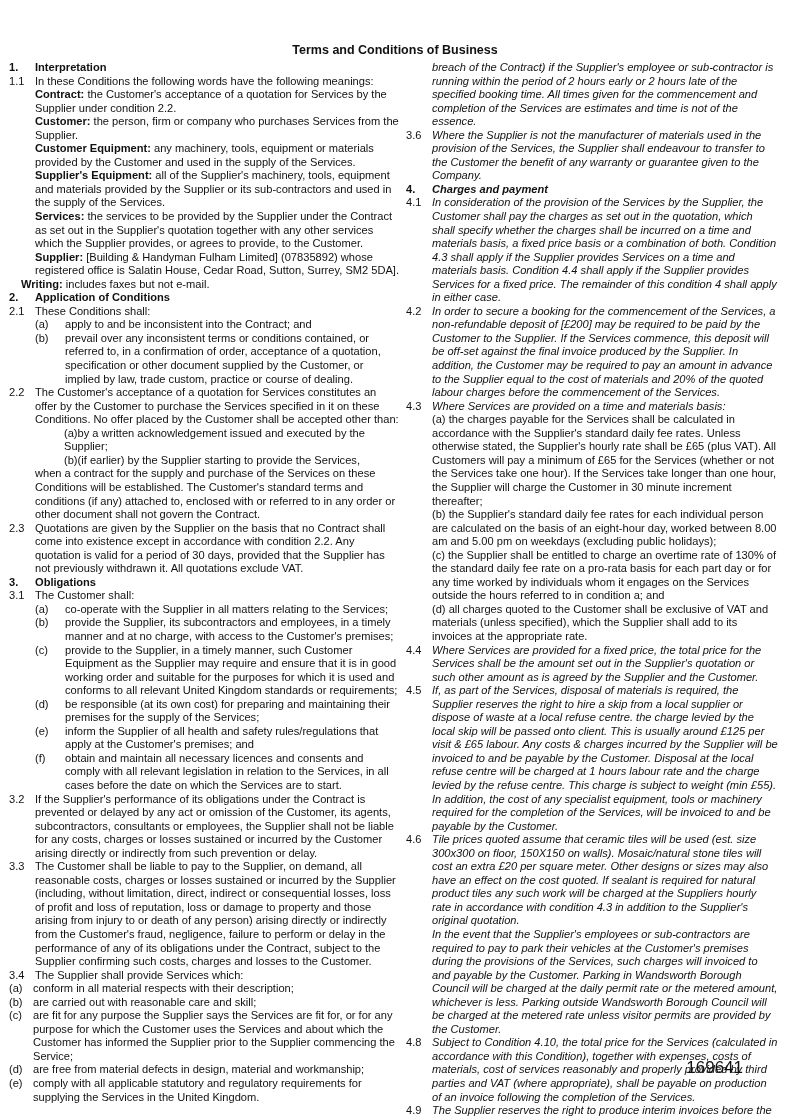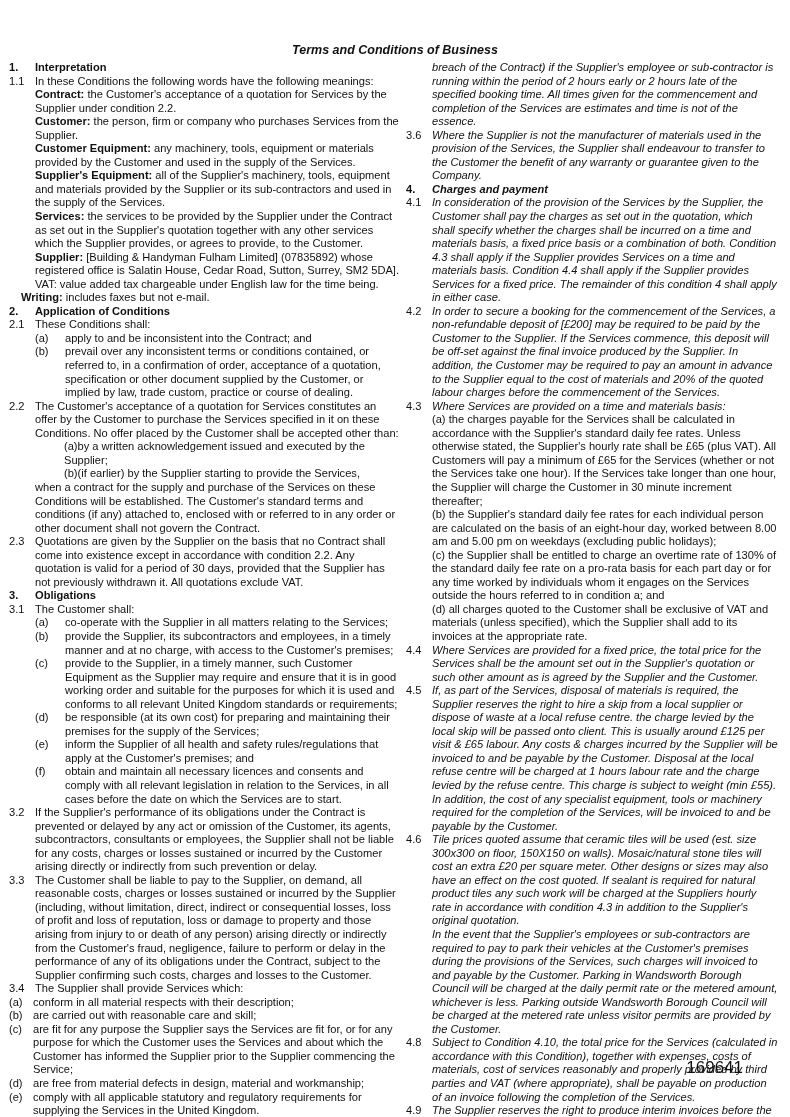--- a/index.html
+++ b/index.html
@@ -3,21 +3,21 @@
 <meta charset="utf-8">
 <style>
   html, body { margin: 0; padding: 0; background: #ffffff; }
   body {
     width: 790px; height: 1117px; position: relative; overflow: hidden;
     font-family: "Liberation Sans", sans-serif; color: #111;
     font-size: 11.1px; line-height: 13.55px;
   }
   .title {
     position: absolute; top: 44px; left: 0; width: 790px; text-align: center;
-    font-weight: bold; font-size: 12.5px; font-style: italic;
+    font-weight: bold; font-size: 12.5px;
   }
   .col { position: absolute; top: 61px; }
   .col-left { left: 9px; width: 392px; }
   .col-right { left: 406px; width: 372px; }
   .blk { position: relative; }
   .num { position: absolute; left: 0; top: 0; }
   .h { font-weight: bold; }
   .h .num { font-weight: bold; }
   .p0 { padding-left: 26px; }
   .p1 { padding-left: 26px; }
@@ -47,21 +47,20 @@
   <div class="blk">
     <span class="num">1.1</span>
     <div class="p1">In these Conditions the following words have the following meanings:</div>
   </div>
   <div class="blk p1 def"><b>Contract:</b><span> the Customer's acceptance of a quotation for Services by the Supplier under condition 2.2.</span></div>
   <div class="blk p1 def"><b>Customer:</b><span> the person, firm or company who purchases Services from the Supplier.</span></div>
   <div class="blk p1 def"><b>Customer Equipment:</b><span> any machinery, tools, equipment or materials provided by the Customer and used in the supply of the Services.</span></div>
   <div class="blk p1 def"><b>Supplier's Equipment:</b><span> all of the Supplier's machinery, tools, equipment and materials provided by the Supplier or its sub-contractors and used in the supply of the Services.</span></div>
   <div class="blk p1 def"><b>Services:</b><span> the services to be provided by the Supplier under the Contract as set out in the Supplier's quotation together with any other services which the Supplier provides, or agrees to provide, to the Customer.</span></div>
   <div class="blk p1 def"><b>Supplier:</b><span> [Building &amp; Handyman Fulham Limited] (07835892) whose registered office is Salatin House, Cedar Road, Sutton, Surrey, SM2 5DA].</span></div>
-  <div class="blk p1 def"><span>VAT: value added tax chargeable under English law for the time being.</span></div>
   <div class="blk def" style="padding-left:12px"><b>Writing:</b><span> includes faxes but not e-mail.</span></div>
 
   <div class="blk h">
     <span class="num">2.</span>
     <div class="p0">Application of Conditions</div>
   </div>
   <div class="blk">
     <span class="num">2.1</span>
     <div class="p1">These Conditions shall:</div>
   </div>

